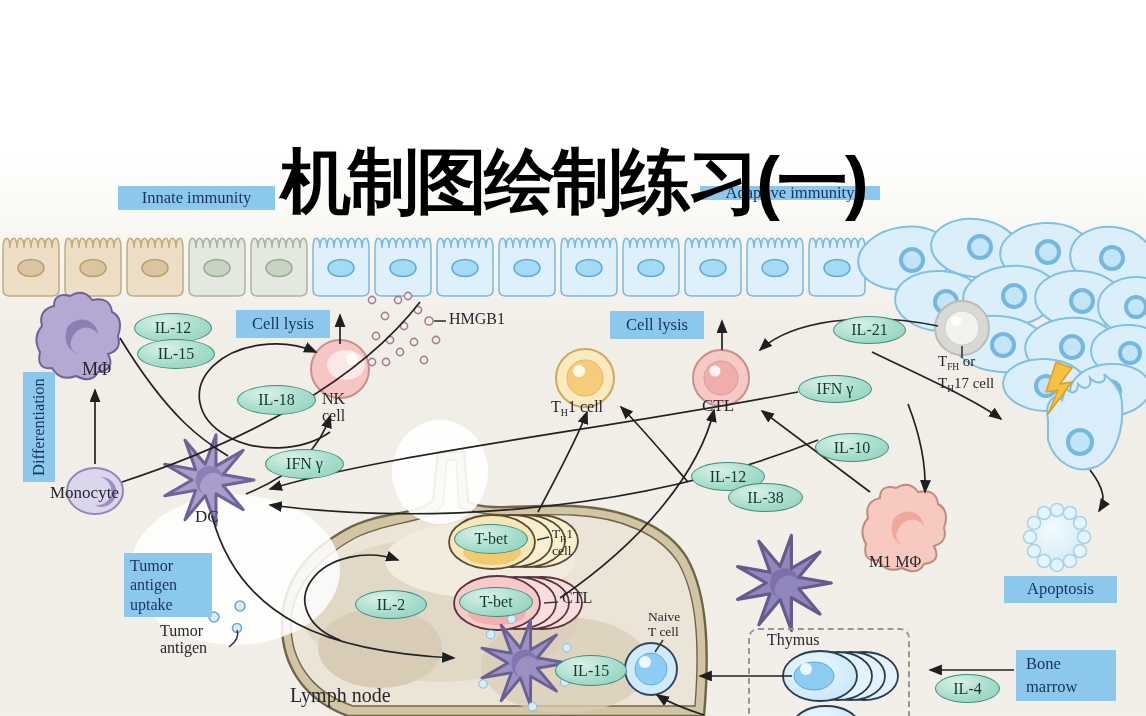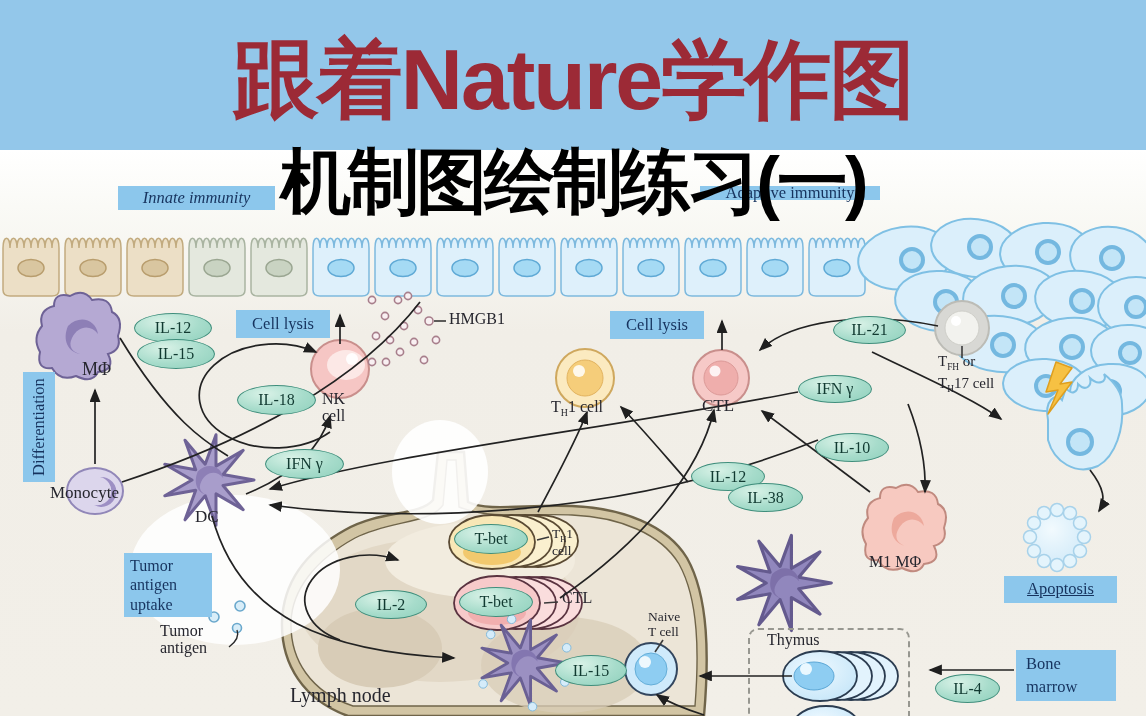--- a/index.html
+++ b/index.html
@@ -319,32 +319,29 @@
     <path d="M872,352 C930,380 975,400 1001,419" marker-end="url(#ah)"></path>
     <path d="M870,492 L762,411" marker-end="url(#ah)"></path>
     <path d="M908,404 C922,440 926,468 925,492" marker-end="url(#ah)"></path>
     <path d="M1090,470 C1104,488 1106,500 1099,511" marker-end="url(#ah)"></path>
     <path d="M1014,670 L930,670" marker-end="url(#ah)"></path>
     <path d="M792,676 L700,676" marker-end="url(#ah)"></path>
     <path d="M704,715 C682,708 668,702 657,695" marker-end="url(#ah)"></path>
   </g>
 </svg>
 
-<div id="banner">
-  <h1>跟着Nature学作图</h1>
-</div>
 <div id="subtitle">机制图绘制练习(一)</div>
 
-<div class="box" style="left:118px;top:186px;width:157px;height:24px;font-style:italic;">Innate immunity</div>
+<div class="box" style="left:118px;top:186px;width:157px;height:24px;">Innate immunity</div>
 <div class="box" style="left:700px;top:186px;width:180px;height:14px;">Adaptive immunity</div>
 <div class="box" style="left:236px;top:310px;width:94px;height:28px;">Cell lysis</div>
 <div class="box" style="left:610px;top:311px;width:94px;height:28px;">Cell lysis</div>
 <div class="box vbox" style="left:-16px;top:411px;width:110px;height:32px;">Differentiation</div>
 <div class="box" style="left:124px;top:553px;width:82px;height:64px;font-size:16px;text-align:left;padding-left:6px;justify-content:flex-start;">Tumor antigen uptake</div>
-<div class="box" style="left:1004px;top:576px;width:113px;height:27px;text-decoration:underline;">Apoptosis</div>
+<div class="box" style="left:1004px;top:576px;width:113px;height:27px;">Apoptosis</div>
 <div class="box" style="left:1016px;top:650px;width:90px;height:51px;text-align:left;padding-left:10px;justify-content:flex-start;line-height:1.35;">Bone marrow</div>
 
 <div class="dashedbox" style="left:748px;top:628px;width:158px;height:100px;"></div>
 <div class="lbl" style="left:767px;top:631px;font-size:16px;">Thymus</div>
 
 <div class="cyt" style="left:134px;top:313px;width:76px;height:28px;">IL-12</div>
 <div class="cyt" style="left:137px;top:339px;width:76px;height:28px;">IL-15</div>
 <div class="cyt" style="left:237px;top:385px;width:77px;height:28px;">IL-18</div>
 <div class="cyt" style="left:265px;top:449px;width:77px;height:28px;">IFN γ</div>
 <div class="cyt" style="left:833px;top:316px;width:71px;height:26px;">IL-21</div>

